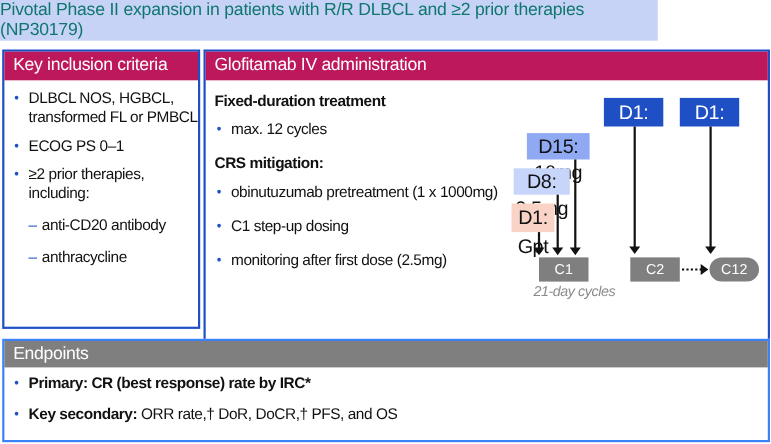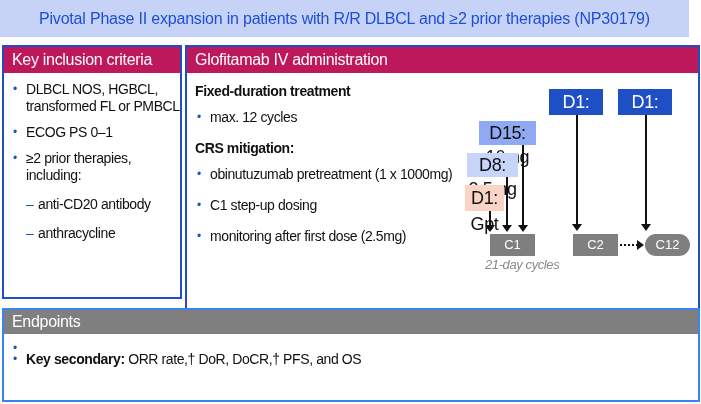--- a/index.html
+++ b/index.html
@@ -1,17 +1,17 @@
 <!DOCTYPE html>
 <html><head>
 <meta charset="utf-8">
 <style>
   * { box-sizing: border-box; margin: 0; padding: 0; }
   body { width: 701px; height: 404px; background: #ffffff; font-family: "Liberation Sans", sans-serif; position: relative; overflow: hidden; color: #111; }
-  .title-band { position: absolute; left: 0; top: 0; width: 689px; height: 37px; background: #c7d3f6; display: flex; align-items: center; justify-content: center; font-size: 16px; color: #1d4ed8; letter-spacing: -0.2px; }
+  .title-band { position: absolute; left: 0; top: 0; width: 598px; height: 37px; background: #c7d3f6; display: flex; align-items: center; justify-content: center; font-size: 16px; color: #0f766e; letter-spacing: -0.2px; }
   .box { position: absolute; border: 2px solid #1f4fc4; background: #fff; }
   .box-head { background: #be185d; color: #fff; font-size: 16px; height: 26px; line-height: 26px; padding-left: 8px; letter-spacing: -0.3px; }
   .left-box { left: 2px; top: 45px; width: 180px; height: 254px; }
   .right-box { left: 185px; top: 45px; width: 515px; height: 316px; }
   ul.bl { list-style: none; }
   .bl li { position: relative; font-size: 14px; letter-spacing: -0.4px; line-height: 17px; }
   .bl li .dot { position: absolute; left: -13px; top: 0; color: #1f4fc4; font-size: 12px; }
   .left-list { padding: 8px 0 0 22px; }
   .left-list li { margin-bottom: 9px; }
   .left-list li.sub { padding-left: 12px; margin-bottom: 12px; }
@@ -80,16 +80,16 @@
     <div style="position:absolute;left:433px;top:197px;width:18px;border-top:2px dotted #111;"></div>
     <div style="position:absolute;left:450px;top:193px;border-top:5px solid transparent;border-bottom:5px solid transparent;border-left:7px solid #111;"></div>
     <div class="cyc" style="left:458px;top:187px;width:45px;border-radius:11px;">C12</div>
     <div class="cap" style="left:298px;top:210px;">21-day cycles</div>
   </div>
 </div>
 
 <div class="endpoints">
   <div class="box-head">Endpoints</div>
   <ul class="bl ep-list">
-    <li><span class="dot">•</span></li>
+    <li><span class="dot">•</span><b>Primary: CR (best response) rate by IRC*</b></li>
     <li><span class="dot">•</span><b>Key secondary:</b><span> ORR rate,† DoR, DoCR,† PFS, and OS</span></li>
   </ul>
 </div>
 
 </body></html>

